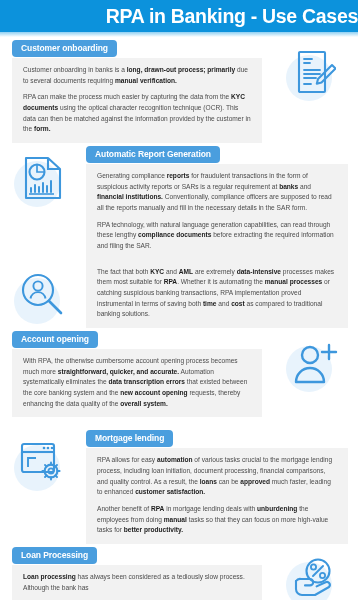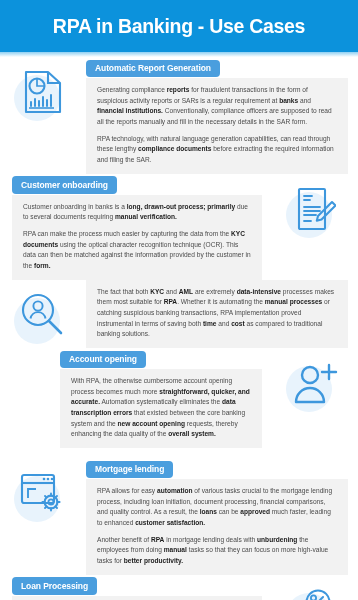--- a/index.html
+++ b/index.html
@@ -6,23 +6,23 @@
   html, body {
     width: 358px; height: 600px;
     background: #ffffff;
     font-family: "Liberation Sans", sans-serif;
     overflow: hidden;
   }
   .page { position: relative; width: 358px; height: 600px; background: #ffffff; }
 
   
   .header {
-    height: 52px; width: 100%;
+    height: 32px; width: 100%;
     background: #0c92dc;
-    display: flex; align-items: center; justify-content: center;
+    display: flex; align-items: center; justify-content: flex-end;
   }
   .header-title {
     color: #ffffff;
     font-size: 19.5px;
     font-weight: bold;
     letter-spacing: -0.3px;
     white-space: nowrap;
   }
   .header-fade {
     height: 5px; width: 100%;
@@ -82,20 +82,46 @@
 <body>
 
 <div class="page">
 
   <div class="header">
     <div class="header-title">RPA in Banking - Use Cases</div>
   </div>
   <div class="header-fade"></div>
 
   <div id="sections-root">
+      <div class="section" style="margin-top: 0px;">
+        <div class="row">
+          <div class="content-col left-pad"><span class="badge">Customer onboarding</span><div class="card">
+              <p><span>Customer onboarding in banks is a </span><b>long, drawn-out process; primarily</b><span> due to several documents requiring </span><b>manual verification.</b></p>
+              <p><span>RPA can make the process much easier by capturing the data from the </span><b>KYC documents</b><span> using the optical character recognition technique (OCR). This data can then be matched against the information provided by the customer in the </span><b>form.</b></p>
+            </div></div>
+          <div class="icon-col">
+            <div class="icon-wrap">
+              <div class="icon-blob"></div>
+              <span class="icon-svg">
+    <svg width="42" height="46" viewBox="0 0 42 46" fill="none" stroke="#3d97dd" stroke-width="2.1">
+      <rect x="5" y="3" width="26" height="40" rx="1"></rect>
+      <g stroke-width="1.8" stroke-linecap="round">
+        <path d="M10 10 h8"></path>
+                    <path d="M10 14 h6"></path>
+        <path d="M10 21 h16"></path>
+                    <path d="M10 25 h16"></path>
+                    <path d="M10 29 h12"></path>
+        <path d="M10 35 h7"></path>
+      </g>
+      <path d="M38 16 l3.5 3.5 -14 14 -4.7 1.2 1.2 -4.7 Z" stroke-linejoin="round"></path>
+    </svg></span>
+            </div>
+          </div>
+        </div>
+      </div>
       <div class="section" style="margin-top: 0px;">
         <div class="row">
           <div class="icon-col">
             <div class="icon-wrap">
               <div class="icon-blob"></div>
               <span class="icon-svg">
     <svg width="42" height="46" viewBox="0 0 42 46" fill="none" stroke="#3d97dd" stroke-width="2.1">
       <path d="M4 3 h22 l12 11 v29 H4 Z" stroke-linejoin="round"></path>
       <path d="M26 3 v11 h12"></path>
       <circle cx="15" cy="17" r="7.5"></circle>
@@ -113,64 +139,38 @@
             </div>
           </div>
           <div class="content-col"><span class="badge">Automatic Report Generation</span><div class="card">
               <p><span>Generating compliance </span><b>reports</b><span> for fraudulent transactions in the form of suspicious activity reports or SARs is a regular requirement at </span><b>banks</b><span> and </span><b>financial institutions.</b><span> Conventionally, compliance officers are supposed to read all the reports manually and fill in the necessary details in the SAR form.</span></p>
               <p><span>RPA technology, with natural language generation capabilities, can read through these lengthy </span><b>compliance documents</b><span> before extracting the required information and filing the SAR.</span></p>
             </div></div>
         </div>
       </div>
       <div class="section" style="margin-top: 0px;">
         <div class="row">
-          <div class="content-col left-pad"><span class="badge">Customer onboarding</span><div class="card">
-              <p><span>Customer onboarding in banks is a </span><b>long, drawn-out process; primarily</b><span> due to several documents requiring </span><b>manual verification.</b></p>
-              <p><span>RPA can make the process much easier by capturing the data from the </span><b>KYC documents</b><span> using the optical character recognition technique (OCR). This data can then be matched against the information provided by the customer in the </span><b>form.</b></p>
-            </div></div>
-          <div class="icon-col">
-            <div class="icon-wrap">
-              <div class="icon-blob"></div>
-              <span class="icon-svg">
-    <svg width="42" height="46" viewBox="0 0 42 46" fill="none" stroke="#3d97dd" stroke-width="2.1">
-      <rect x="5" y="3" width="26" height="40" rx="1"></rect>
-      <g stroke-width="1.8" stroke-linecap="round">
-        <path d="M10 10 h8"></path>
-                    <path d="M10 14 h6"></path>
-        <path d="M10 21 h16"></path>
-                    <path d="M10 25 h16"></path>
-                    <path d="M10 29 h12"></path>
-        <path d="M10 35 h7"></path>
-      </g>
-      <path d="M38 16 l3.5 3.5 -14 14 -4.7 1.2 1.2 -4.7 Z" stroke-linejoin="round"></path>
-    </svg></span>
-            </div>
-          </div>
-        </div>
-      </div>
-      <div class="section" style="margin-top: 0px;">
-        <div class="row">
           <div class="icon-col">
             <div class="icon-wrap">
               <div class="icon-blob"></div>
               <span class="icon-svg">
     <svg width="46" height="46" viewBox="0 0 46 46" fill="none" stroke="#3d97dd" stroke-width="2.1">
       <circle cx="18" cy="18" r="15"></circle>
       <circle cx="18" cy="14" r="4.6" stroke-width="1.9"></circle>
       <path d="M10.5 26.5 a7.6 7.6 0 0 1 15 0" stroke-width="1.9"></path>
       <path d="M29 29 L41 41" stroke-width="2.6" stroke-linecap="round"></path>
     </svg></span>
             </div>
           </div>
           <div class="content-col"><div class="card">
               <p><span>The fact that both </span><b>KYC</b><span> and </span><b>AML</b><span> are extremely </span><b>data-intensive</b><span> processes makes them most suitable for </span><b>RPA</b><span>. Whether it is automating the </span><b>manual processes</b><span> or catching suspicious banking transactions, RPA implementation proved instrumental in terms of saving both </span><b>time</b><span> and </span><b>cost</b><span> as compared to traditional banking solutions.</span></p>
             </div></div>
         </div>
       </div>
-      <div class="section" style="margin-top: 0px; padding-left: 48px;">
+      <div class="section" style="margin-top: 0px;">
         <div class="row">
           <div class="content-col left-pad"><span class="badge">Account opening</span><div class="card">
               <p><span>With RPA, the otherwise cumbersome account opening process becomes much more </span><b>straightforward, quicker, and accurate.</b><span> Automation systematically eliminates the </span><b>data transcription errors</b><span> that existed between the core banking system and the </span><b>new account opening</b><span> requests, thereby enhancing the data quality of the </span><b>overall system.</b></p>
             </div></div>
           <div class="icon-col">
             <div class="icon-wrap">
               <div class="icon-blob"></div>
               <span class="icon-svg">
     <svg width="46" height="44" viewBox="0 0 46 44" fill="none" stroke="#3d97dd" stroke-width="2.4">
       <circle cx="18" cy="14" r="8"></circle>

